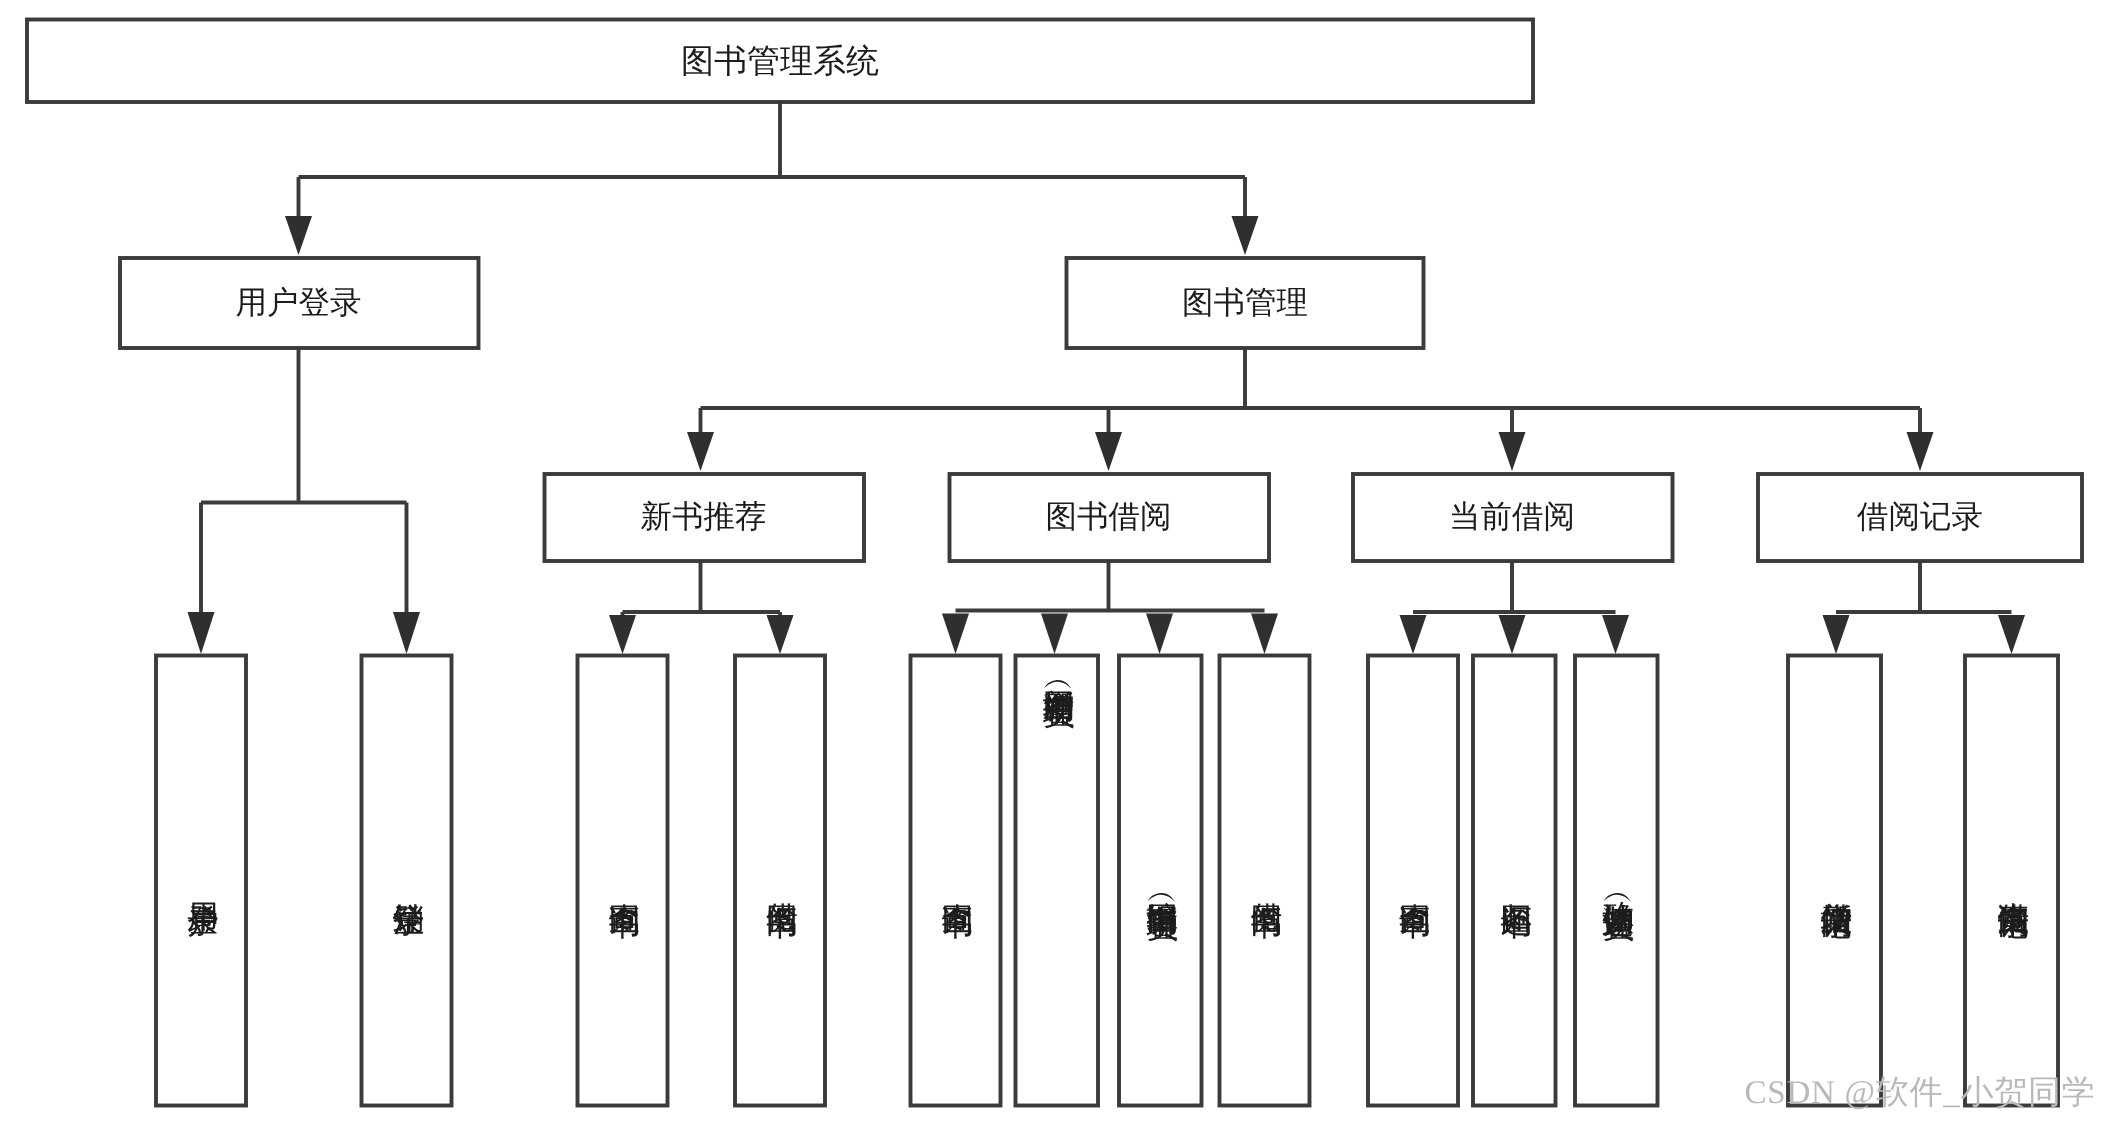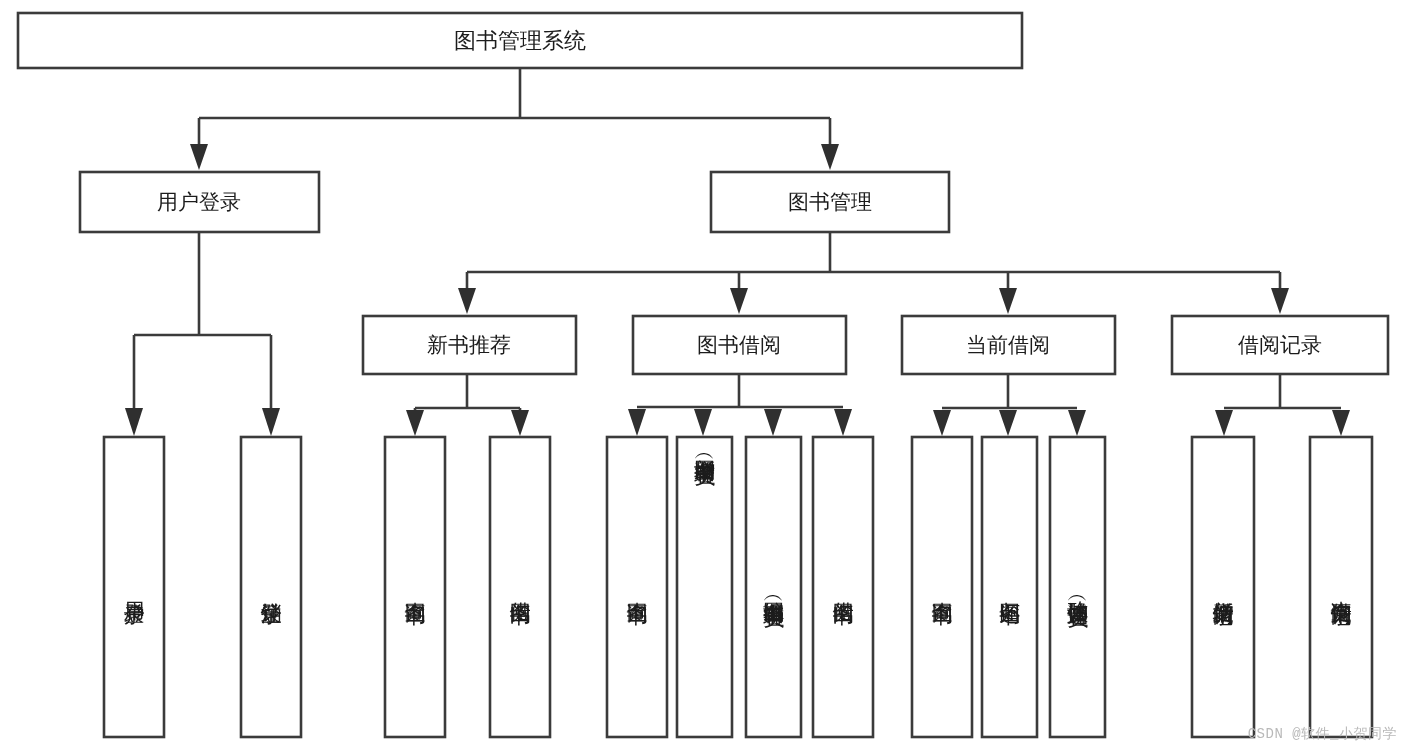--- a/index.html
+++ b/index.html
@@ -66,22 +66,22 @@
     color: #1c1c1c;
     letter-spacing: 1px;
     text-align: center;
     white-space: nowrap;
     pointer-events: none;
   }
   .watermark {
     position: absolute;
     right: 8px;
     bottom: 4px;
-    font-family: Liberation Mono, monospace;
-    font-size: 14px;
+    font-family: Liberation Serif, serif;
+    font-size: 22px;
     color: #b9b9b9;
     white-space: nowrap;
     letter-spacing: 0.5px;
   }
 </style>
 </head>
 <body>
 
 <div id="diagram-root">
 

